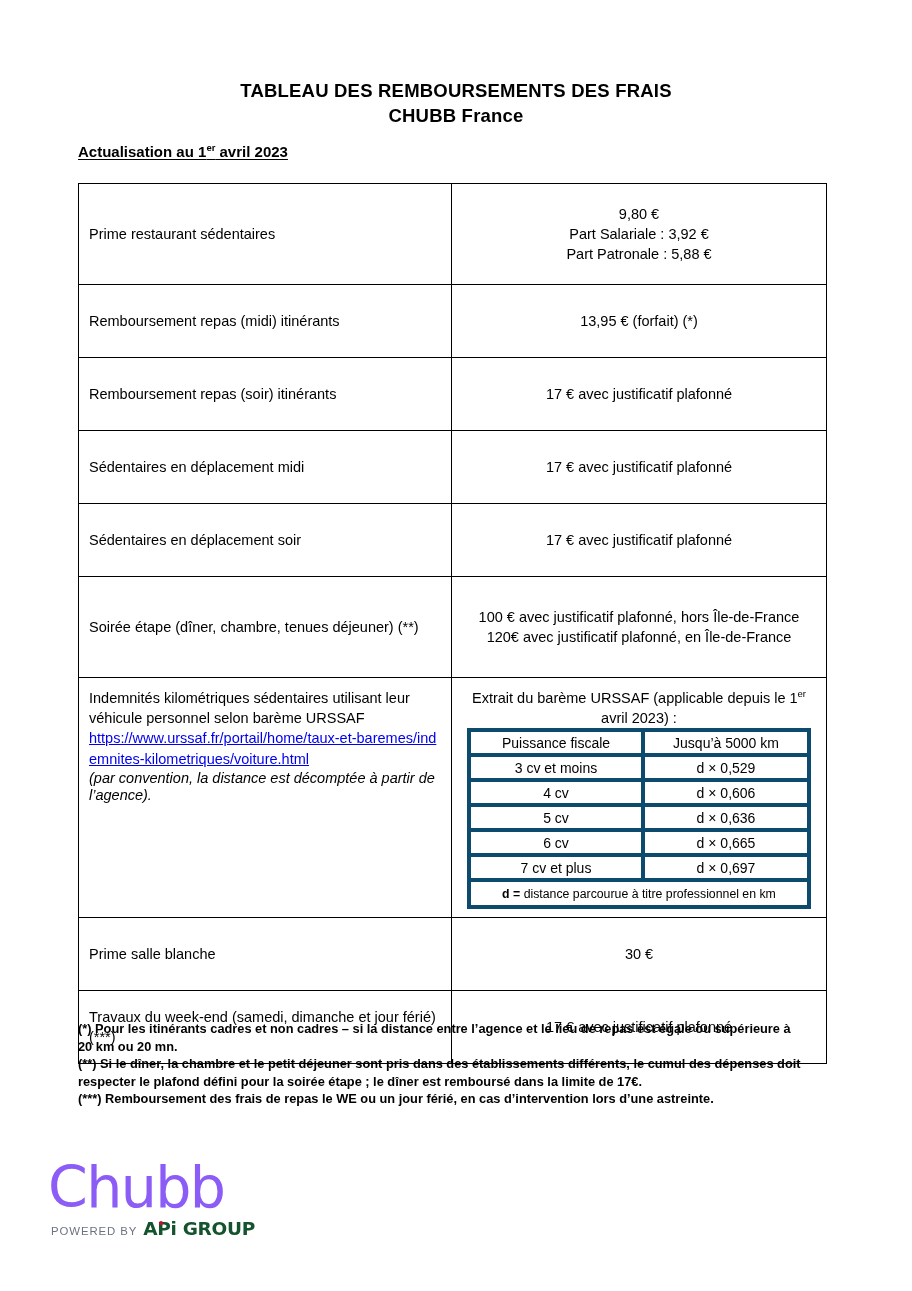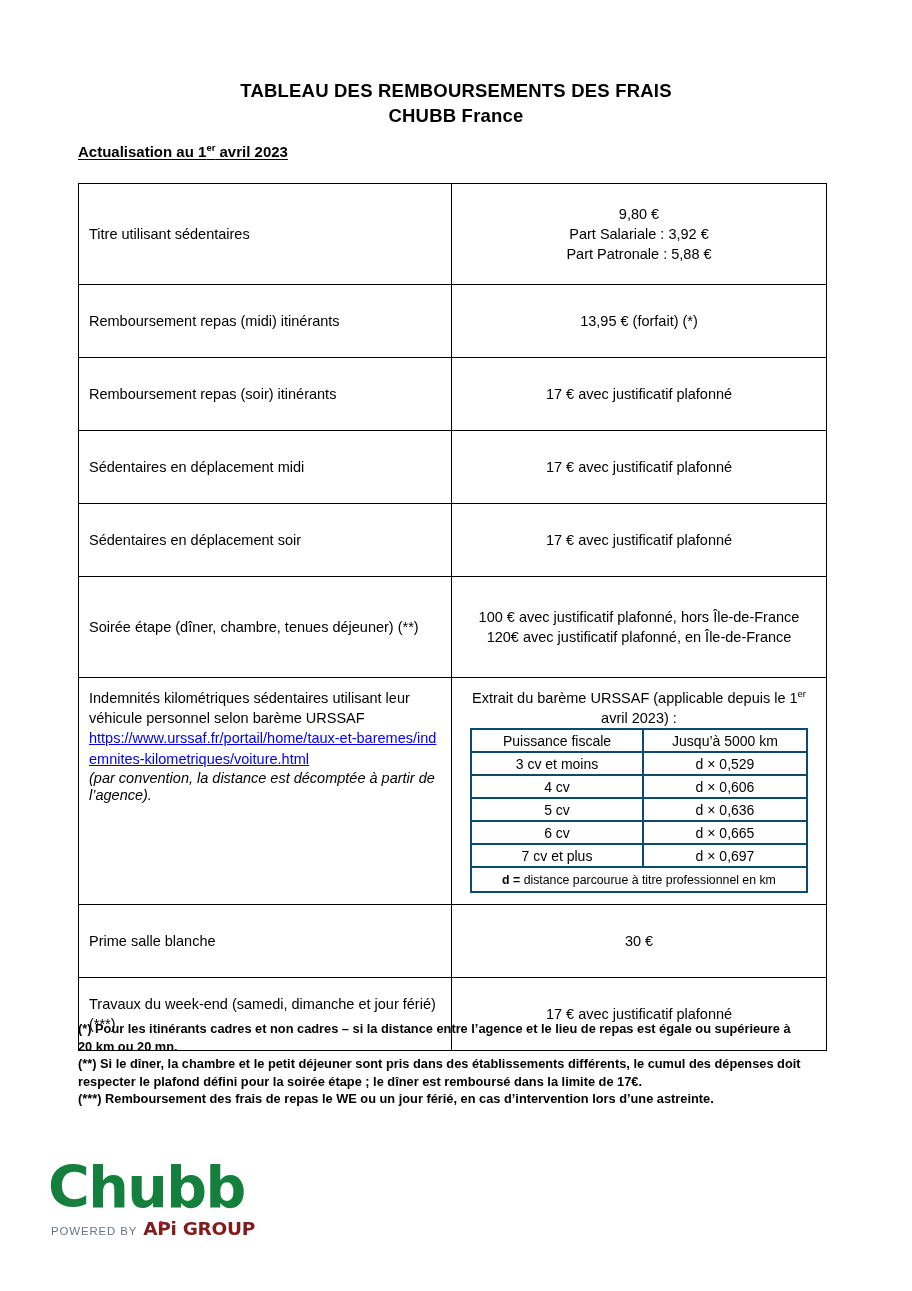--- a/index.html
+++ b/index.html
@@ -118,21 +118,21 @@
   }
 
   
   .bareme-table {
     width: 324px;
     margin: 0 auto;
     border-collapse: collapse;
     table-layout: fixed;
   }
   .bareme-table td {
-    border: 2px solid #0c4a6e;
+    border: 4px solid #0c4a6e;
     font-size: 14px;
     line-height: 18px;
     text-align: center;
     padding: 1px 2px;
     height: 19px;
   }
   .bareme-table td.col-a { width: 166px; }
   .bareme-table td.col-b { width: 158px; }
   .bareme-table td.foot-cell {
     font-size: 12.3px;
@@ -154,42 +154,42 @@
 
   
   .logo {
     position: absolute;
     left: 48px;
     top: 1158px;
     width: 240px;
   }
   .logo-word {
     font-size: 57px;
-    font-weight: bold;
-    color: #15803d;
+    font-weight: normal;
+    color: #8b5cf6;
     letter-spacing: -1.6px;
     line-height: 58px;
     font-family: "DejaVu Sans", sans-serif;
   }
   .logo-tag {
     display: flex;
     align-items: baseline;
     margin-top: 2px;
     margin-left: 3px;
   }
   .logo-tag-pre {
     font-size: 11.4px;
     color: #6B7280;
     letter-spacing: 0.9px;
     font-family: "Liberation Sans", sans-serif;
   }
   .logo-tag-main {
     font-size: 18.5px;
     font-weight: bold;
-    color: #7f1d1d;
+    color: #14532d;
     letter-spacing: -0.3px;
     margin-left: 6px;
     font-family: "DejaVu Sans", sans-serif;
     position: relative;
   }
   .logo-dot {
     position: absolute;
     left: 15.5px;
     top: 2.5px;
     width: 4.2px;
@@ -207,21 +207,21 @@
     <div class="title-line">TABLEAU DES REMBOURSEMENTS DES FRAIS</div>
     <div class="title-line">CHUBB France</div>
   </div>
 
   <div class="subtitle"><span>Actualisation au 1</span><sup>er</sup><span> avril 2023</span></div>
 
   <table class="main-table">
     <tbody>
 
       <tr class="r-tall">
-        <td class="label-cell">Titre utilisant sédentaires</td>
+        <td class="label-cell">Prime restaurant sédentaires</td>
         <td class="value-cell">
           <div>9,80 €</div>
           <div>Part Salariale : 3,92 €</div>
           <div>Part Patronale : 5,88 €</div>
         </td>
       </tr>
 
       <tr class="r-mid">
         <td class="label-cell">Remboursement repas (midi) itinérants</td>
         <td class="value-cell">13,95 € (forfait) (*)</td>

